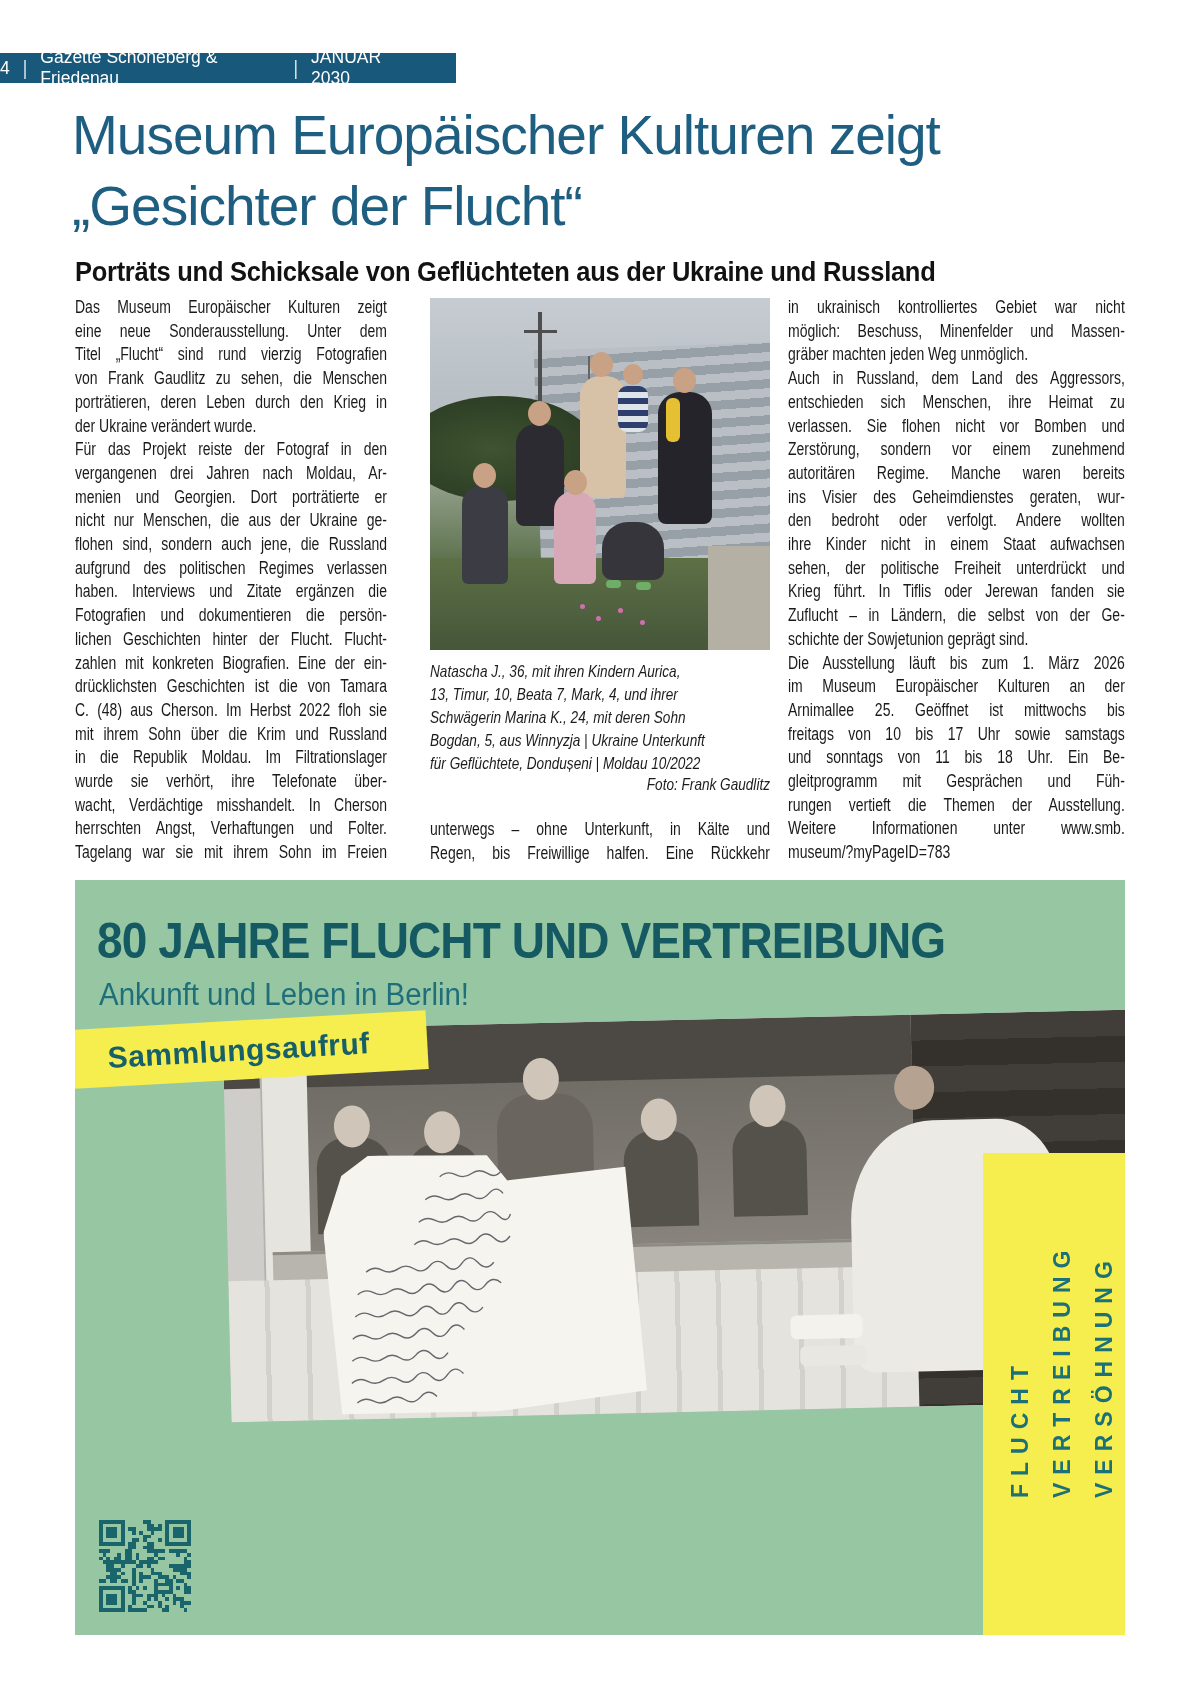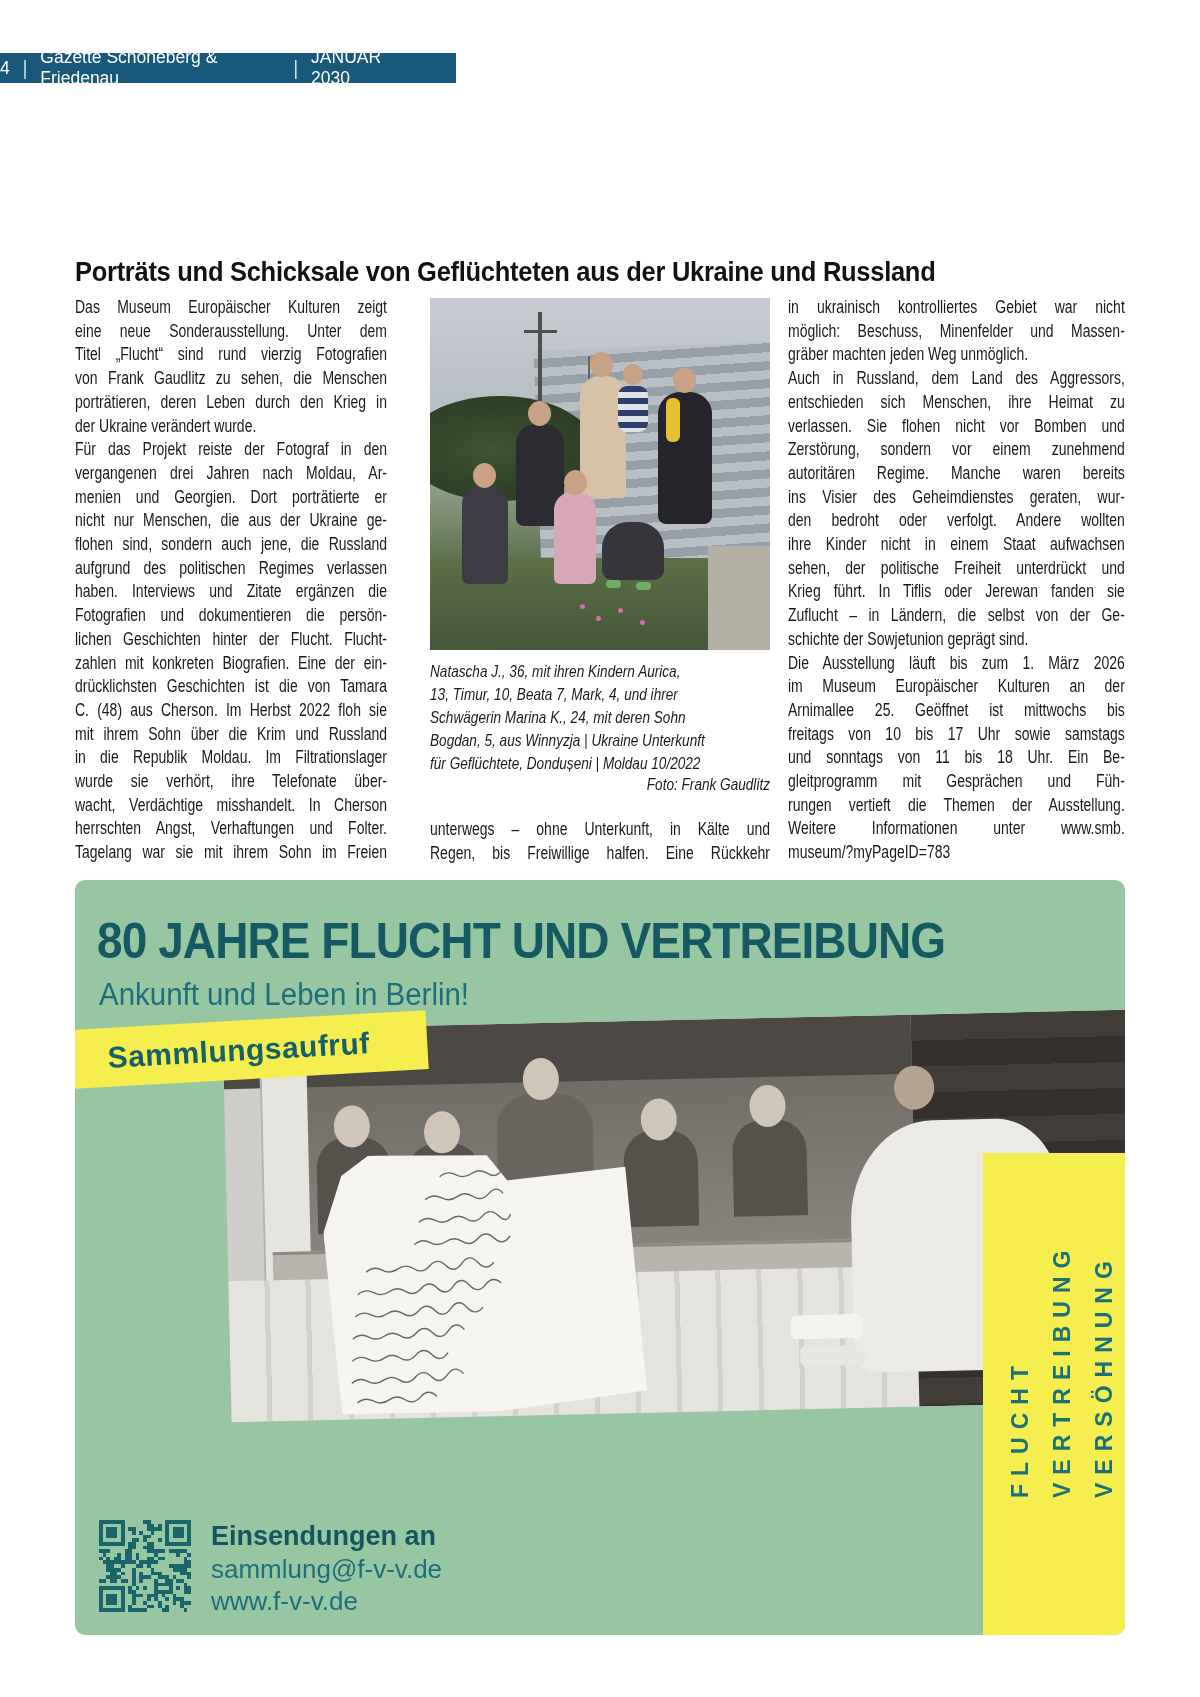--- a/index.html
+++ b/index.html
@@ -73,21 +73,21 @@
   .p1-flower  { width:5px; height:5px; border-radius:50%; background:#cf6fae; }
 
   
   .caption { position:absolute; left:430px; top:660px; width:425px; font-size:17px;
              font-style:italic; line-height:23px; color:#1c1c1c; }
   .credit  { position:absolute; left:430px; top:775px; width:425px; font-size:17px;
              font-style:italic; color:#1c1c1c; text-align:right; }
 
   
   .adbox { position:absolute; left:75px; top:880px; width:1050px; height:755px;
-           background:#97c6a3; overflow:hidden;border-radius:10px; }
+           background:#97c6a3; overflow:hidden; }
   .ad-title { position:absolute; left:22px; top:32px; font-size:50px; font-weight:700;
               letter-spacing:-1px; color:#155a62; transform:scaleX(.92);
               transform-origin:0 0; white-space:nowrap; z-index:6; }
   .ad-subtitle { position:absolute; left:24px; top:97px; font-size:31px; color:#1f6f7a;
               transform:scaleX(.95); transform-origin:0 0; white-space:nowrap; z-index:6; }
 
   .adphoto { position:absolute; left:152px; top:140px; width:905px; height:392px;
              background:#cfcdc9; transform:rotate(-1.3deg); z-index:1; overflow:hidden; }
   .adphoto div { position:absolute; }
   .ap-top    { left:0; top:0; width:76%; height:15%; background:#4c4843; }
@@ -150,20 +150,24 @@
 <div id="page">
 
   <div class="topbar">
     <span>4</span>
     <span class="sep">|</span>
     <span>Gazette Schöneberg &amp; Friedenau</span>
     <span class="sep">|</span>
     <span>JANUAR 2030</span>
   </div>
 
+  <h1 class="headline">
+    <div>Museum Europäischer Kulturen zeigt</div>
+    <div>„Gesichter der Flucht“</div>
+  </h1>
 
   <div class="subhead">Porträts und Schicksale von Geflüchteten aus der Ukraine und Russland</div>
 
   <div class="textcol cond80 col1">
       <div class="tline">Das Museum Europäischer Kulturen zeigt</div>
       <div class="tline">eine neue Sonderausstellung. Unter dem</div>
       <div class="tline">Titel „Flucht“ sind rund vierzig Fotografien</div>
       <div class="tline">von Frank Gaudlitz zu sehen, die Menschen</div>
       <div class="tline">porträtieren, deren Leben durch den Krieg in</div>
       <div class="tline pend">der Ukraine verändert wurde.</div>
@@ -524,21 +528,16 @@
             <rect x="1" y="1" width="5" height="5" fill="#97c6a3"></rect>
             <rect x="2" y="2" width="3" height="3" fill="#1a646c"></rect>
             <rect x="18" y="0" width="7" height="7"></rect>
             <rect x="19" y="1" width="5" height="5" fill="#97c6a3"></rect>
             <rect x="20" y="2" width="3" height="3" fill="#1a646c"></rect>
             <rect x="0" y="18" width="7" height="7"></rect>
             <rect x="1" y="19" width="5" height="5" fill="#97c6a3"></rect>
             <rect x="2" y="20" width="3" height="3" fill="#1a646c"></rect>
           </g>
         </svg>
-      <div class="contact-text">
-        <div class="c-label">Einsendungen an</div>
-        <div class="c-email">sammlung@f-v-v.de</div>
-        <div class="c-web">www.f-v-v.de</div>
-      </div>
     </div>
 
   </div>
 </div>
 
 </body></html>

